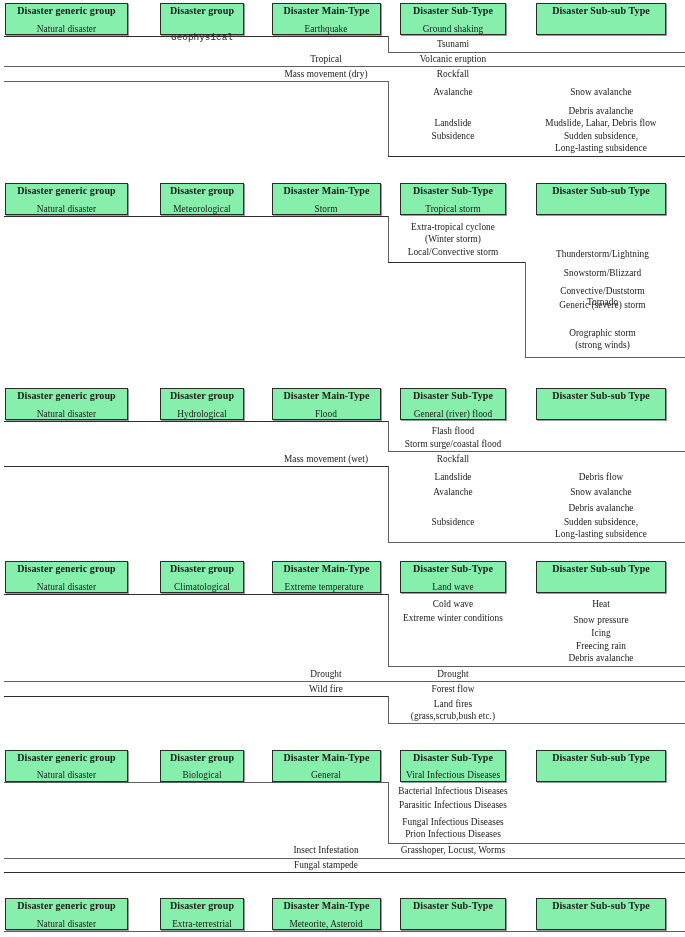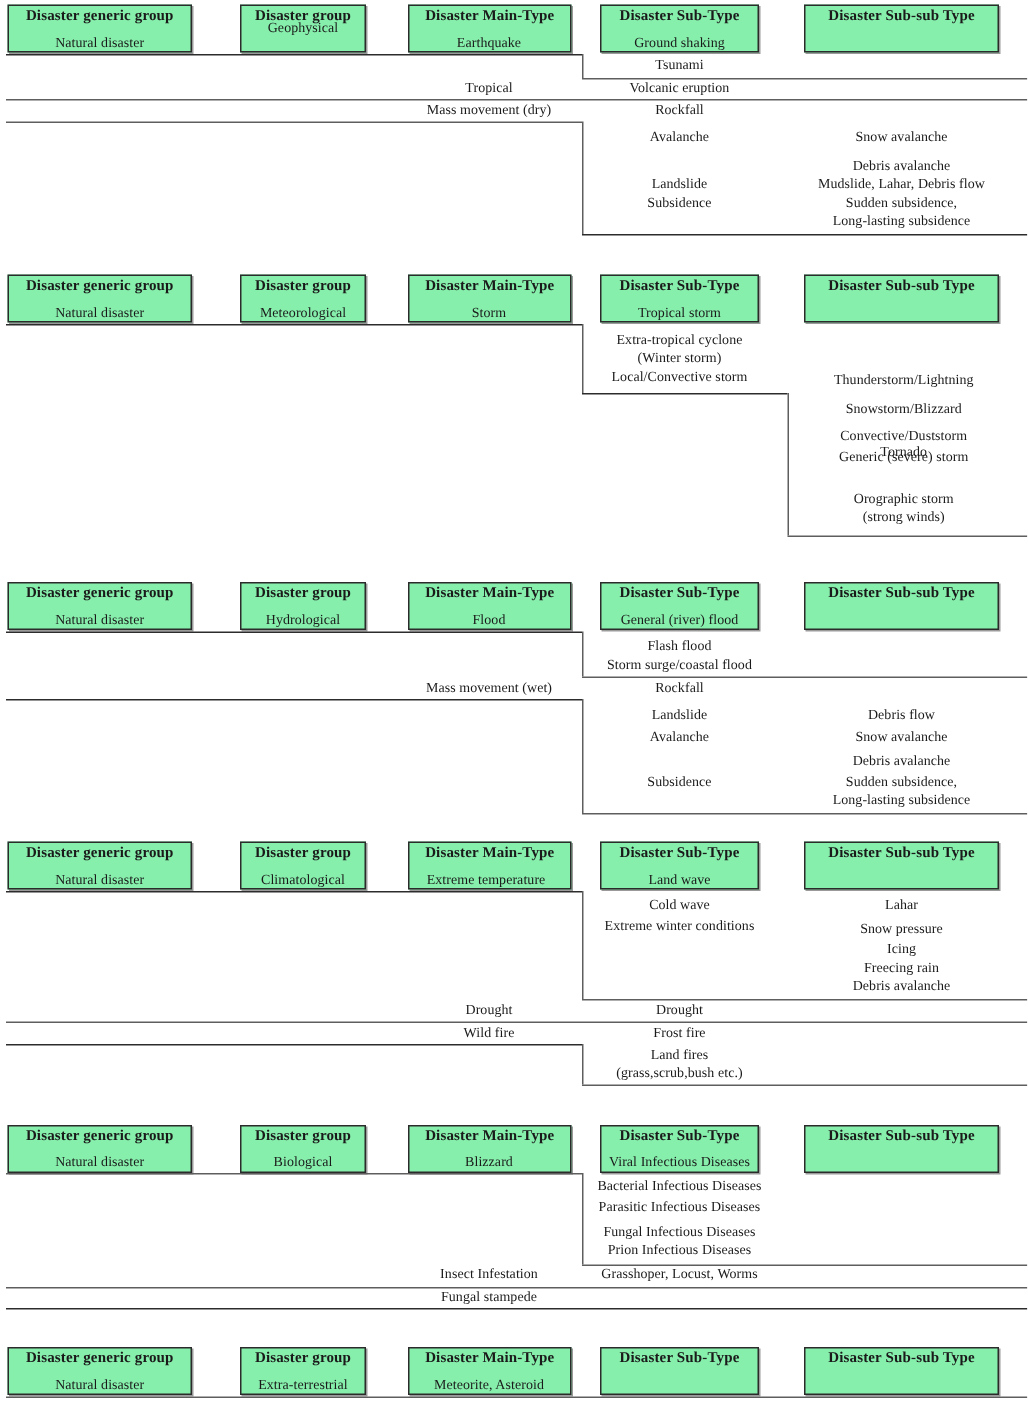--- a/index.html
+++ b/index.html
@@ -63,21 +63,21 @@
 <div id="page">
 
 <div class="section">
   <div class="hdr" style="left:5px;top:3px;width:123px;">Disaster generic group</div>
   <div class="hdr" style="left:160px;top:3px;width:84px;">Disaster group</div>
   <div class="hdr" style="left:272px;top:3px;width:109px;">Disaster Main-Type</div>
   <div class="hdr" style="left:400px;top:3px;width:106px;">Disaster Sub-Type</div>
   <div class="hdr" style="left:536px;top:3px;width:130px;">Disaster Sub-sub Type</div>
 
   <div class="cell" style="left:5px;top:24px;width:123px;">Natural disaster</div>
-  <div class="cell" style="left:158px;top:14px;width:88px;">Geophysical</div>
+  <div class="cell" style="left:158px;top:32px;width:88px;font-family:Liberation Mono, monospace;">Geophysical</div>
   <div class="cell" style="left:270px;top:24px;width:112px;">Earthquake</div>
   <div class="cell" style="left:398px;top:24px;width:110px;">Ground shaking</div>
   <div class="cell" style="left:398px;top:39px;width:110px;">Tsunami</div>
 
   <div class="hline dark" style="left:4px;top:36px;width:384px;"></div>
   <div class="vline" style="left:388px;top:36px;height:16px;"></div>
   <div class="hline" style="left:388px;top:52px;width:297px;"></div>
 
   <div class="cell" style="left:270px;top:54px;width:112px;">Tropical</div>
   <div class="cell" style="left:398px;top:54px;width:110px;">Volcanic eruption</div>
@@ -175,54 +175,54 @@
   <div class="hdr" style="left:536px;top:561px;width:130px;">Disaster Sub-sub Type</div>
 
   <div class="cell" style="left:5px;top:582px;width:123px;">Natural disaster</div>
   <div class="cell" style="left:158px;top:582px;width:88px;">Climatological</div>
   <div class="cell" style="left:258px;top:582px;width:132px;">Extreme temperature</div>
 
   <div class="cell" style="left:398px;top:582px;width:110px;">Land wave</div>
   <div class="cell" style="left:398px;top:599px;width:110px;">Cold wave</div>
   <div class="cell" style="left:386px;top:613px;width:134px;">Extreme winter conditions</div>
 
-  <div class="cell" style="left:531px;top:599px;width:140px;">Lahar</div>
+  <div class="cell" style="left:531px;top:599px;width:140px;">Heat</div>
   <div class="cell" style="left:531px;top:615px;width:140px;">Snow pressure</div>
   <div class="cell" style="left:531px;top:628px;width:140px;">Icing</div>
   <div class="cell" style="left:531px;top:641px;width:140px;">Freecing rain</div>
   <div class="cell" style="left:531px;top:653px;width:140px;">Debris avalanche</div>
 
   <div class="hline dark" style="left:4px;top:594px;width:384px;"></div>
   <div class="vline" style="left:388px;top:594px;height:72px;"></div>
   <div class="hline" style="left:388px;top:666px;width:297px;"></div>
 
   <div class="cell" style="left:270px;top:669px;width:112px;">Drought</div>
   <div class="cell" style="left:398px;top:669px;width:110px;">Drought</div>
   <div class="hline" style="left:4px;top:681px;width:681px;"></div>
 
   <div class="cell" style="left:270px;top:684px;width:112px;">Wild fire</div>
-  <div class="cell" style="left:398px;top:684px;width:110px;">Frost fire</div>
+  <div class="cell" style="left:398px;top:684px;width:110px;">Forest flow</div>
   <div class="cell" style="left:398px;top:699px;width:110px;">Land fires</div>
   <div class="cell" style="left:386px;top:711px;width:134px;">(grass,scrub,bush etc.)</div>
 
   <div class="hline dark" style="left:4px;top:696px;width:384px;"></div>
   <div class="vline" style="left:388px;top:696px;height:27px;"></div>
   <div class="hline" style="left:388px;top:723px;width:297px;"></div>
 </div>
 
 <div class="section">
   <div class="hdr" style="left:5px;top:750px;width:123px;">Disaster generic group</div>
   <div class="hdr" style="left:160px;top:750px;width:84px;">Disaster group</div>
   <div class="hdr" style="left:272px;top:750px;width:109px;">Disaster Main-Type</div>
   <div class="hdr" style="left:400px;top:750px;width:106px;">Disaster Sub-Type</div>
   <div class="hdr" style="left:536px;top:750px;width:130px;">Disaster Sub-sub Type</div>
 
   <div class="cell" style="left:5px;top:770px;width:123px;">Natural disaster</div>
   <div class="cell" style="left:158px;top:770px;width:88px;">Biological</div>
-  <div class="cell" style="left:270px;top:770px;width:112px;">Blizzard</div>
+  <div class="cell" style="left:270px;top:770px;width:112px;">General</div>
 
   <div class="cell" style="left:390px;top:770px;width:126px;">Viral Infectious Diseases</div>
   <div class="cell" style="left:386px;top:786px;width:134px;">Bacterial Infectious Diseases</div>
   <div class="cell" style="left:386px;top:800px;width:134px;">Parasitic Infectious Diseases</div>
   <div class="cell" style="left:388px;top:817px;width:130px;">Fungal Infectious Diseases</div>
   <div class="cell" style="left:390px;top:829px;width:126px;">Prion Infectious Diseases</div>
 
   <div class="hline" style="left:4px;top:782px;width:384px;"></div>
   <div class="vline" style="left:388px;top:782px;height:61px;"></div>
   <div class="hline" style="left:388px;top:843px;width:297px;"></div>

